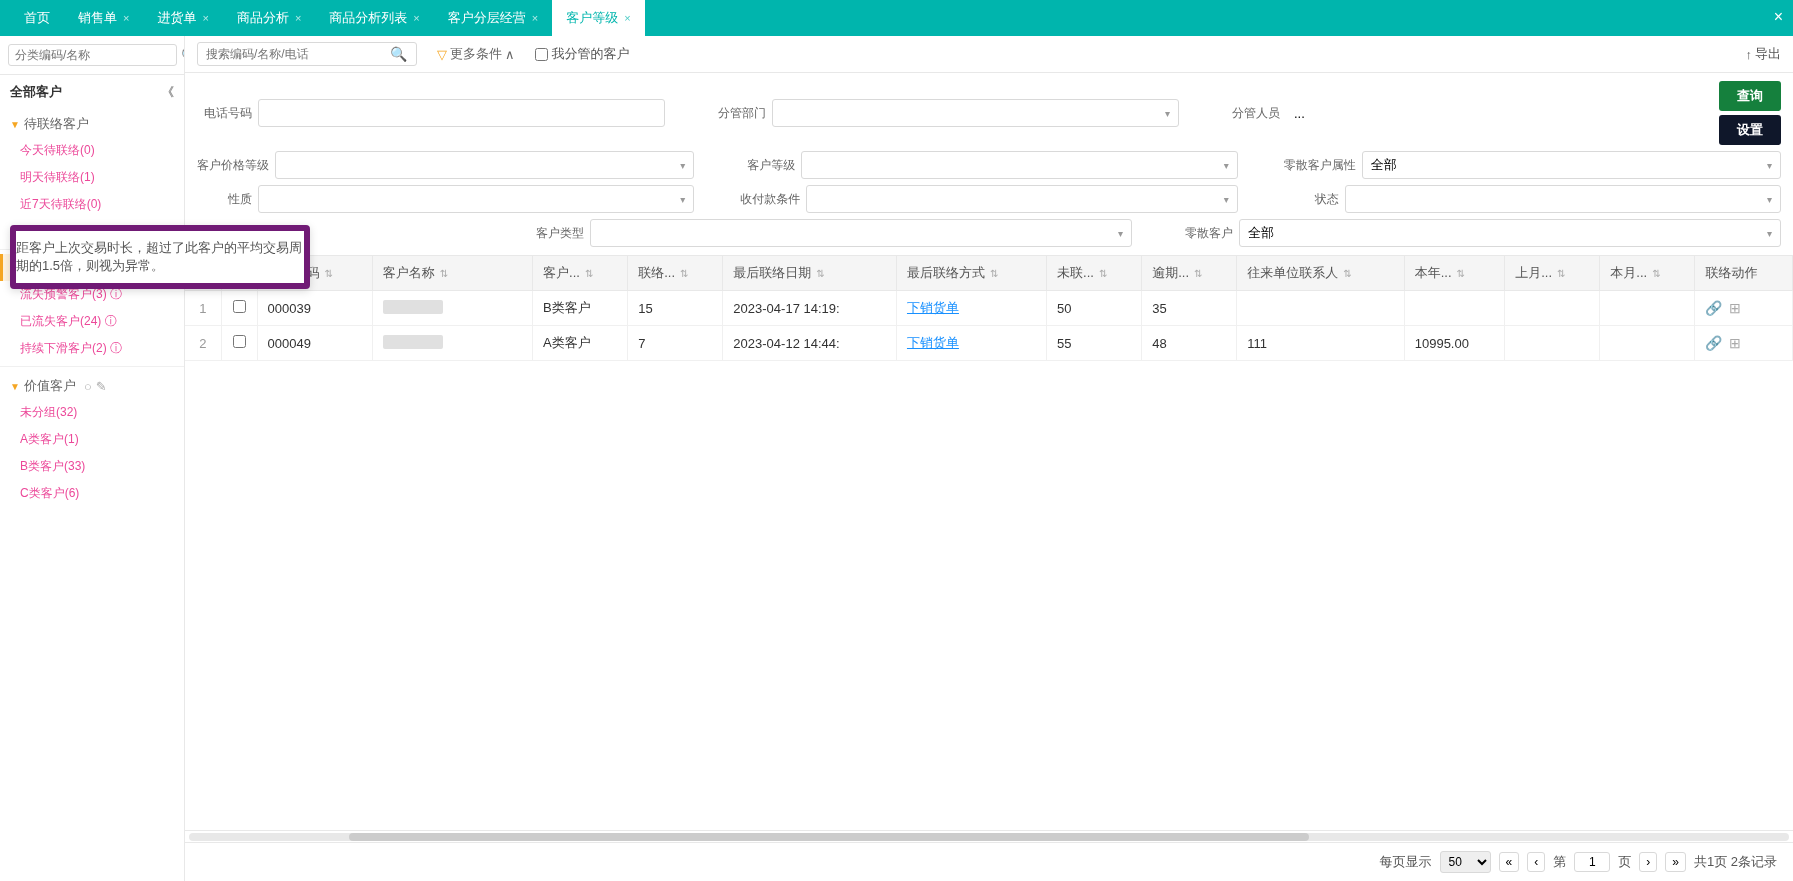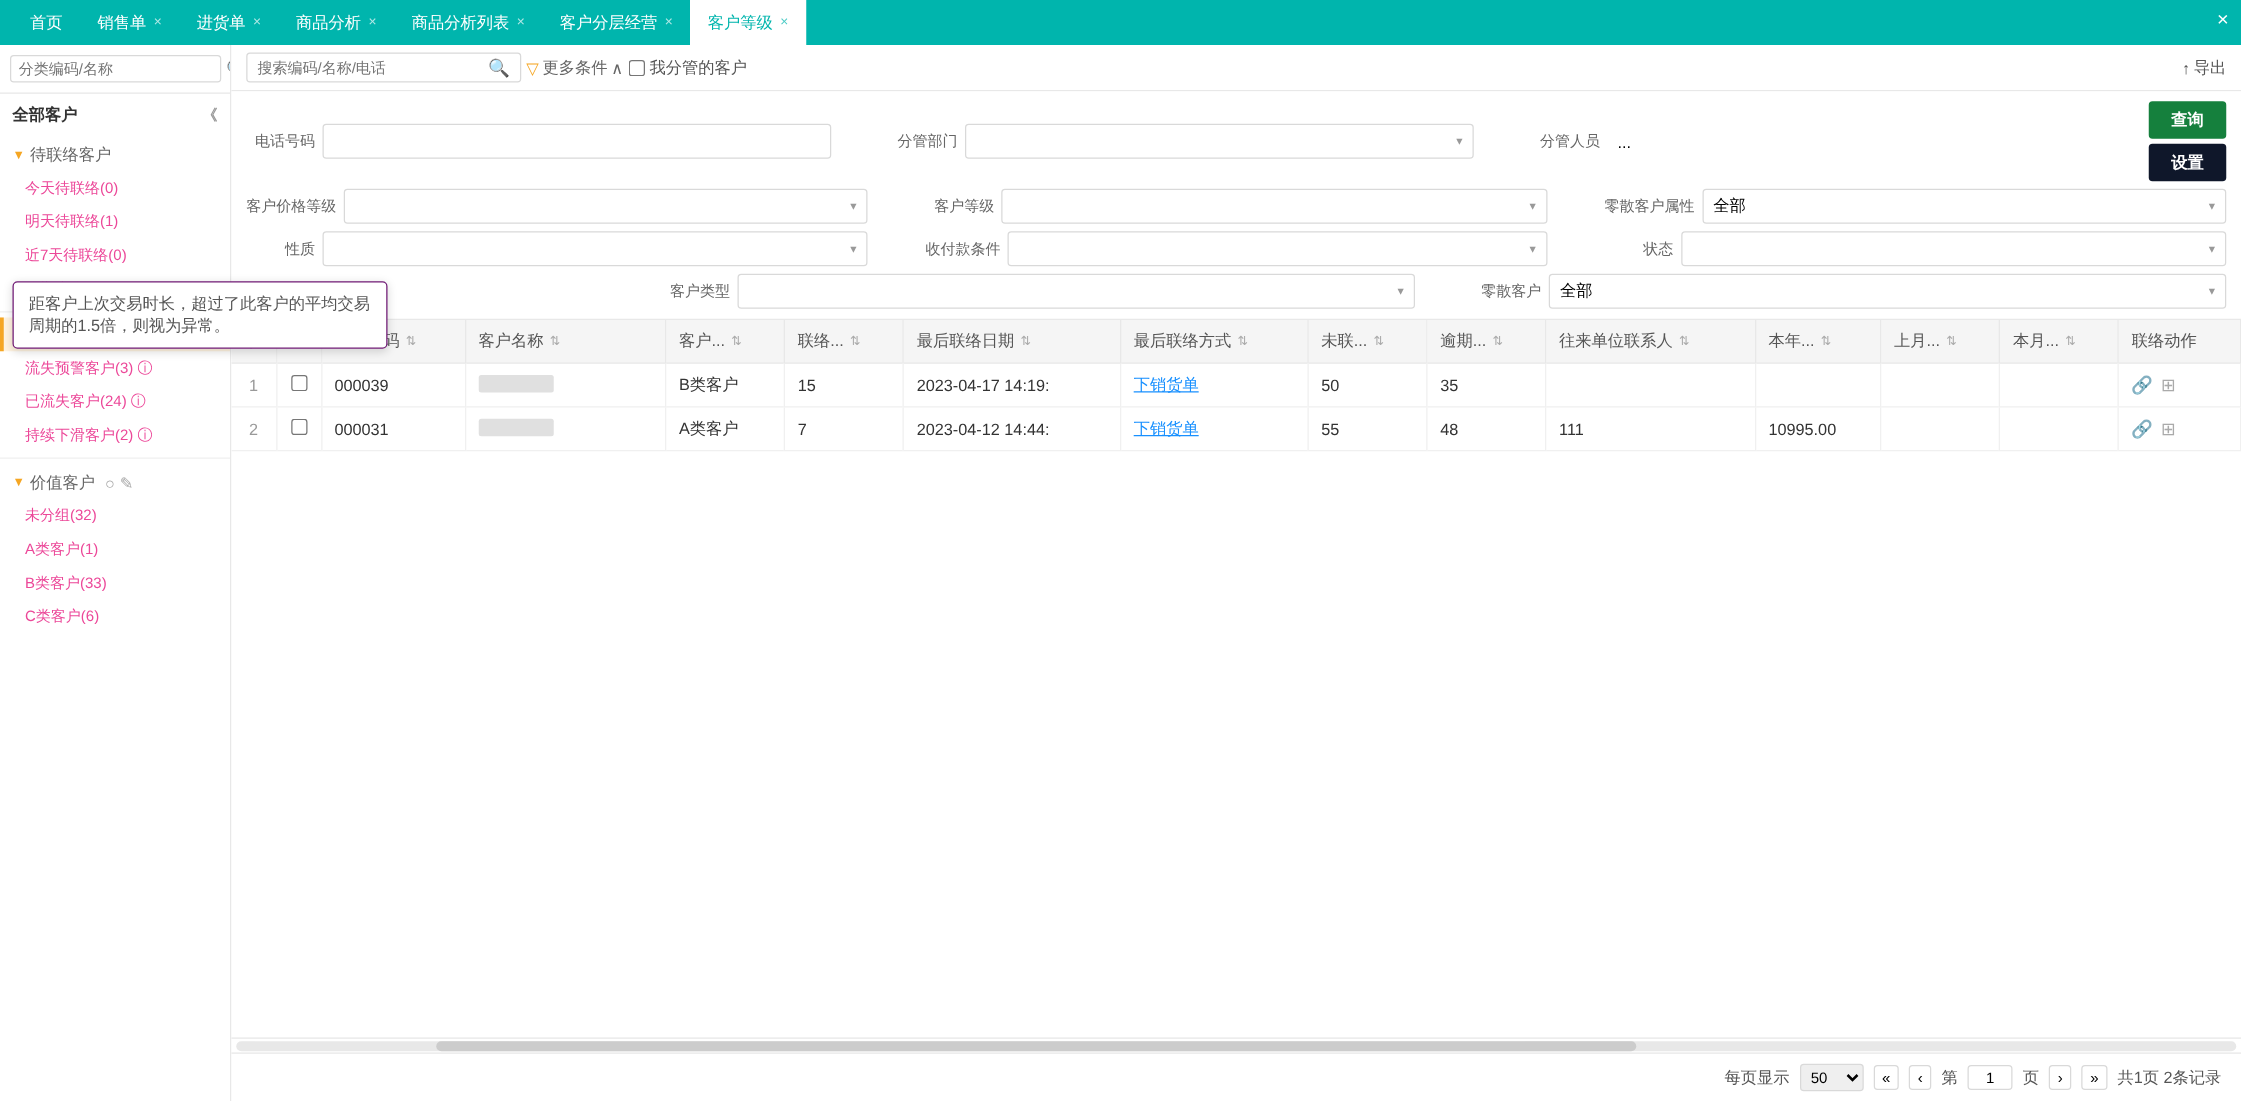--- a/index.html
+++ b/index.html
@@ -127,21 +127,21 @@
       overflow: hidden;
       background: #f5f5f5;
     }
 
     
     .filter-bar {
       background: white;
       padding: 6px 12px;
       display: flex;
       align-items: center;
-      gap: 4px;
+      gap: 20px;
       border-bottom: 1px solid #e8e8e8;
     }
     .filter-bar .search-input-wrap {
       display: flex;
       align-items: center;
       border: 1px solid #d9d9d9;
       border-radius: 3px;
       padding: 3px 8px;
       width: 220px;
     }
@@ -347,23 +347,23 @@
       border-radius: 4px;
       cursor: pointer;
     }
 
     
     .tooltip-box {
       position: absolute;
       left: 10px;
       top: 225px;
       background: white;
-      border: 1px solid #701a75;
+      border: 6px solid #701a75;
       border-radius: 4px;
-      padding: 8px 12px;
+      padding: 8px 0;
       font-size: 12px;
       color: #555;
       max-width: 300px;
       z-index: 100;
       box-shadow: 0 2px 8px rgba(0,0,0,0.15);
     }
 
     .checkbox-cell { width: 30px; text-align: center; }
     input[type=checkbox] { cursor: pointer; }
 
@@ -703,21 +703,21 @@
                 <span class="action-icon">⊞</span>
               </div>
             </td>
           </tr>
 
           <tr>
             <td class="num-cell">2</td>
             <td class="checkbox-cell">
               <input type="checkbox" style="">
             </td>
-            <td>000031</td>
+            <td>000049</td>
             <td>
               <span class="blurred-cell"></span>
             </td>
             <td>A类客户</td>
             <td>7</td>
             <td>2023-04-12 14:44:</td>
             <td>
               <span class="link-text">下销货单</span>
             </td>
             <td>55</td>

